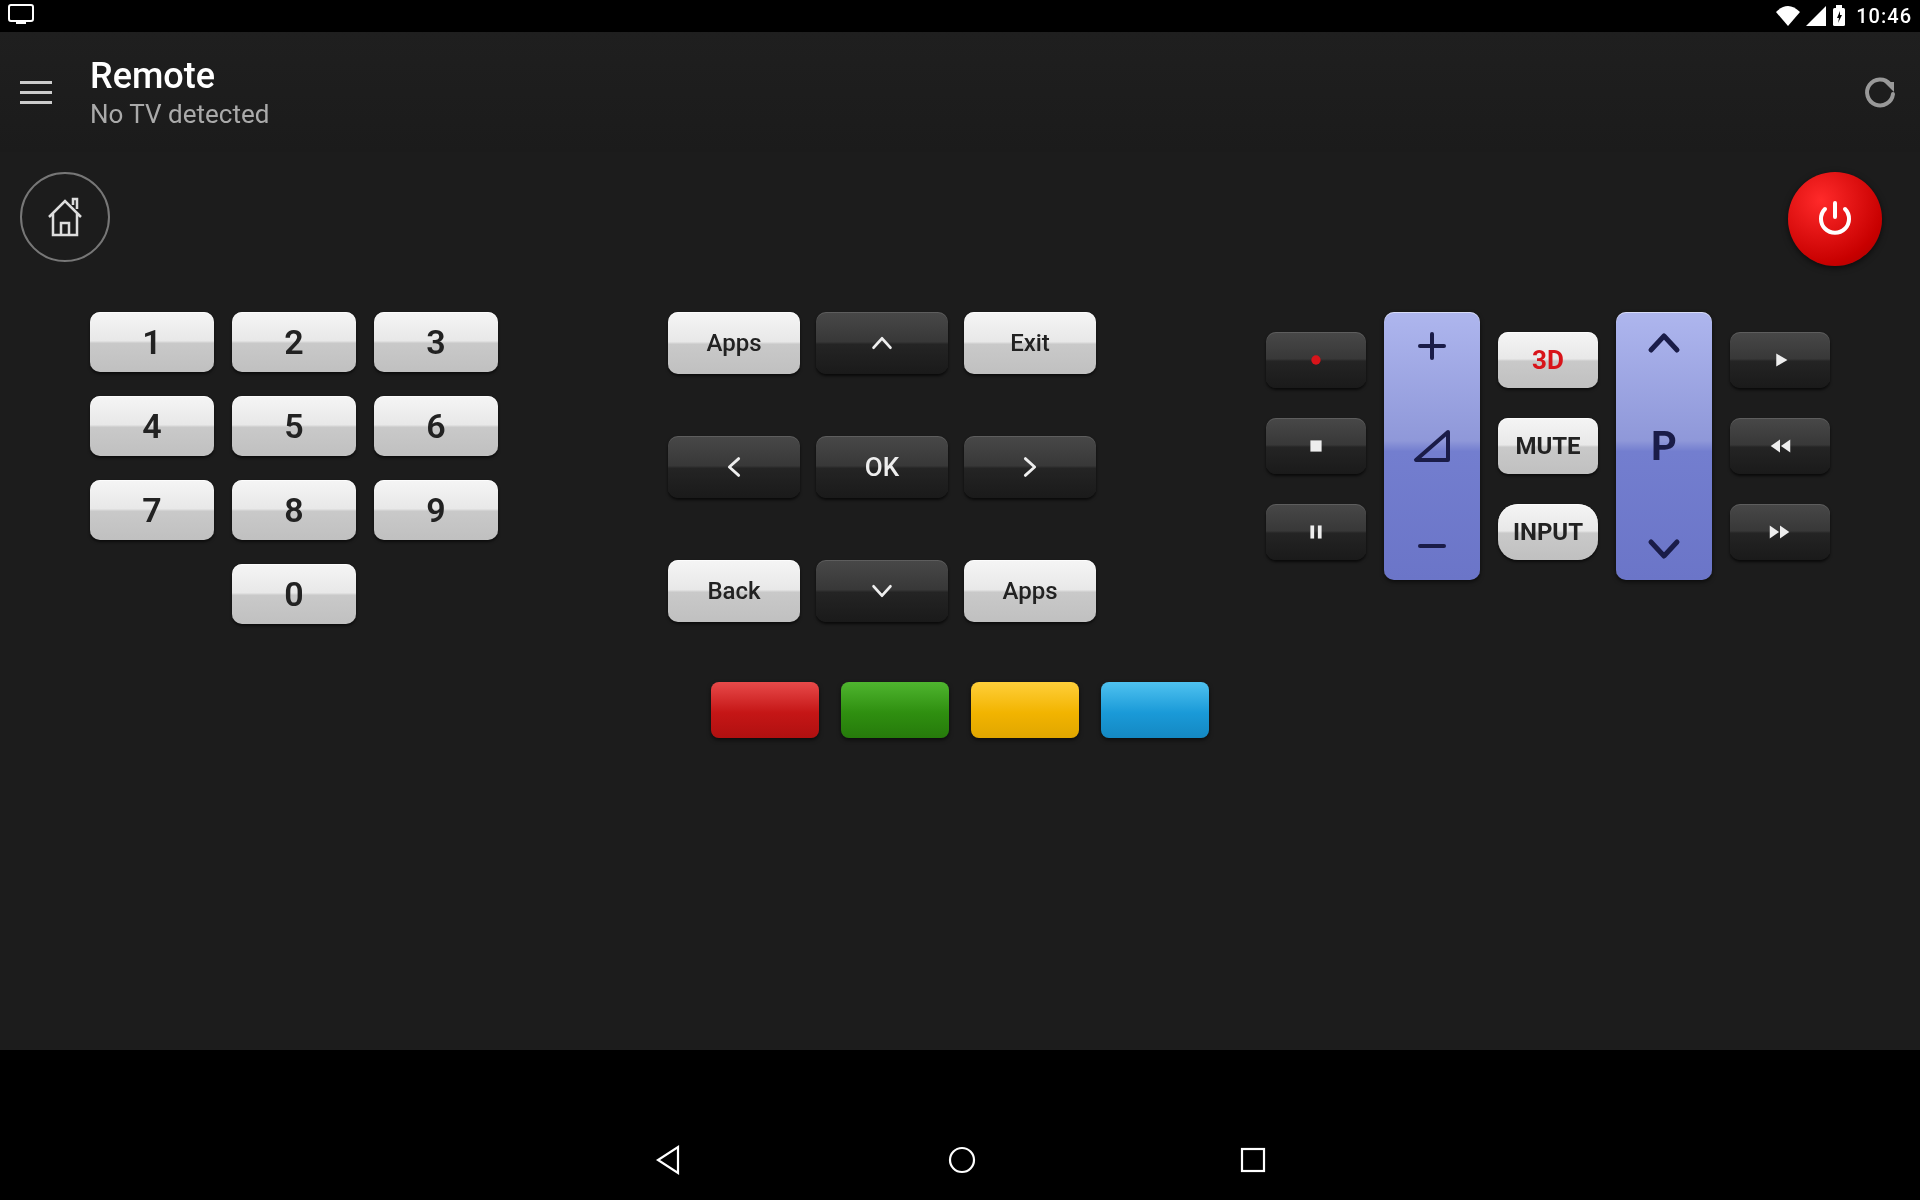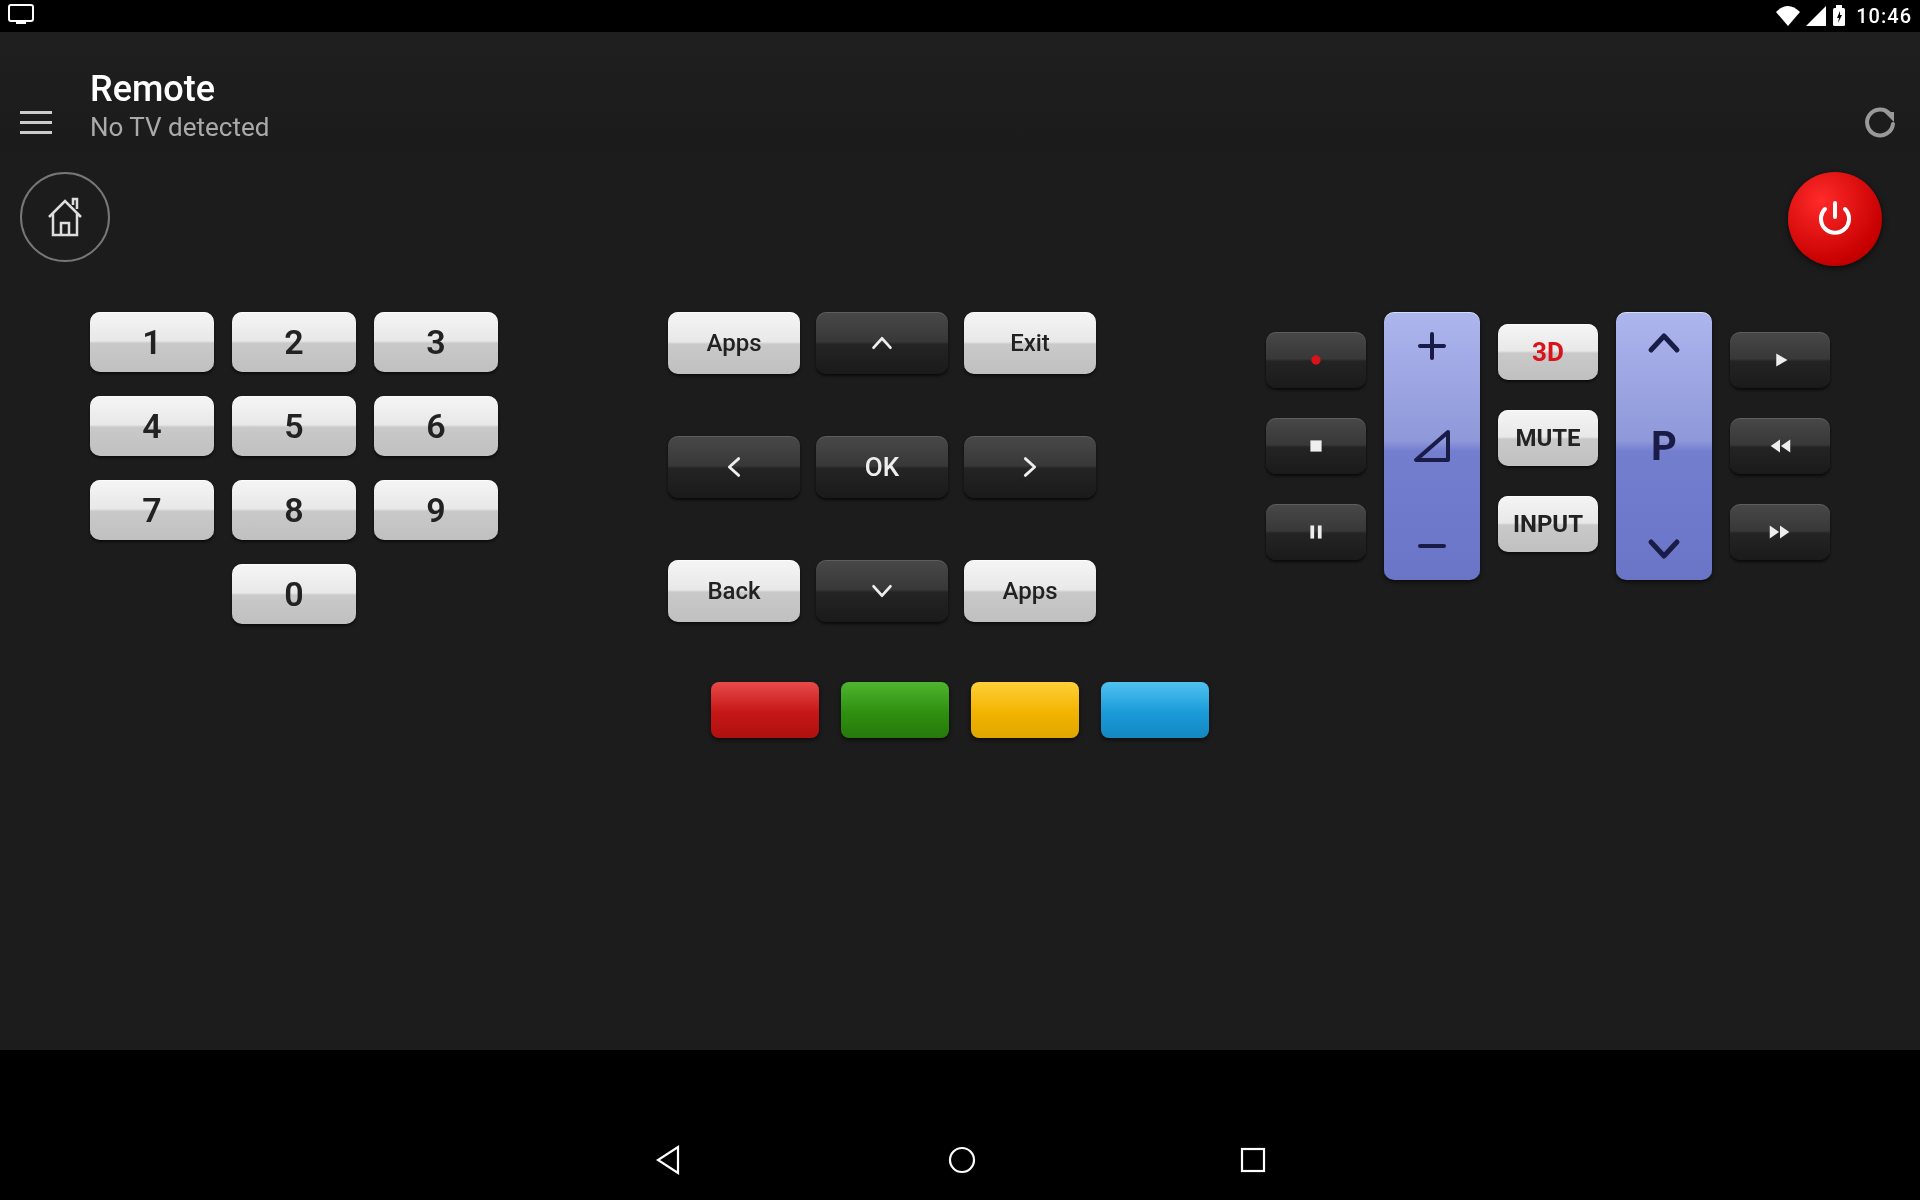--- a/index.html
+++ b/index.html
@@ -22,21 +22,21 @@
     justify-content: space-between;
   }
   .status-bar .left { flex: 0 0 auto; }
   .status-bar .right { margin-left: auto; display: flex; align-items: center; gap: 6px; }
   .status-bar svg { fill: #fff; }
   .status-time { font-weight: 500; letter-spacing: 1px; margin-left: 4px; }
 
   .app-bar {
     height: 120px;
     display: flex;
-    align-items: flex-end;
+    align-items: center;
     padding: 10px 20px;
     background: linear-gradient(#1f1f1f, #1b1b1b);
   }
   .hamburger { width: 40px; height: 40px; display:flex; flex-direction:column; justify-content:center; gap:7px; margin-right: 30px;}
   .hamburger span { height:3px; background:#ccc; width:32px; display:block; }
   .titles { display:flex; flex-direction:column; }
   .titles .title { font-size: 36px; font-weight: 500; color:#fff; }
   .titles .subtitle { font-size: 26px; color:#aaa; margin-top: 2px; }
   .refresh { margin-left:auto; width:40px; height:40px; }
 
@@ -284,24 +284,24 @@
             <line x1="8" y1="20" x2="32" y2="20"></line>
           </svg>
         <svg class="mid" width="44" height="44" viewBox="0 0 44 44" fill="none" stroke="#1a1c48" stroke-width="4" stroke-linejoin="round">
             <polygon points="6,36 38,36 38,8"></polygon>
           </svg>
         <svg width="40" height="40" viewBox="0 0 40 40" stroke="#1a1c48" stroke-width="4" stroke-linecap="round">
             <line x1="8" y1="20" x2="32" y2="20"></line>
           </svg>
       </div>
 
-      <div class="col" style="margin-top:12px;">
+      <div class="col" style="margin-top:20px;">
         <div class="btn red3d" style="font-size:26px;">3D</div>
         <div class="btn" style="font-size:24px; font-weight:700;">MUTE</div>
-        <div class="btn" style="font-size:24px; font-weight:700;">INPUT</div>
+        <div class="btn" style="font-size:24px; font-weight:700;border-radius:20px;">INPUT</div>
       </div>
 
       <div class="tall">
         <svg width="38" height="34" viewBox="0 0 38 34" stroke="#1a1c48" stroke-width="5" fill="none" stroke-linecap="round" stroke-linejoin="round">
             <polyline points="6,24 19,10 32,24"></polyline>
           </svg>
         <span class="mid">P</span>
         <svg width="38" height="34" viewBox="0 0 38 34" stroke="#1a1c48" stroke-width="5" fill="none" stroke-linecap="round" stroke-linejoin="round">
             <polyline points="6,10 19,24 32,10"></polyline>
           </svg>

